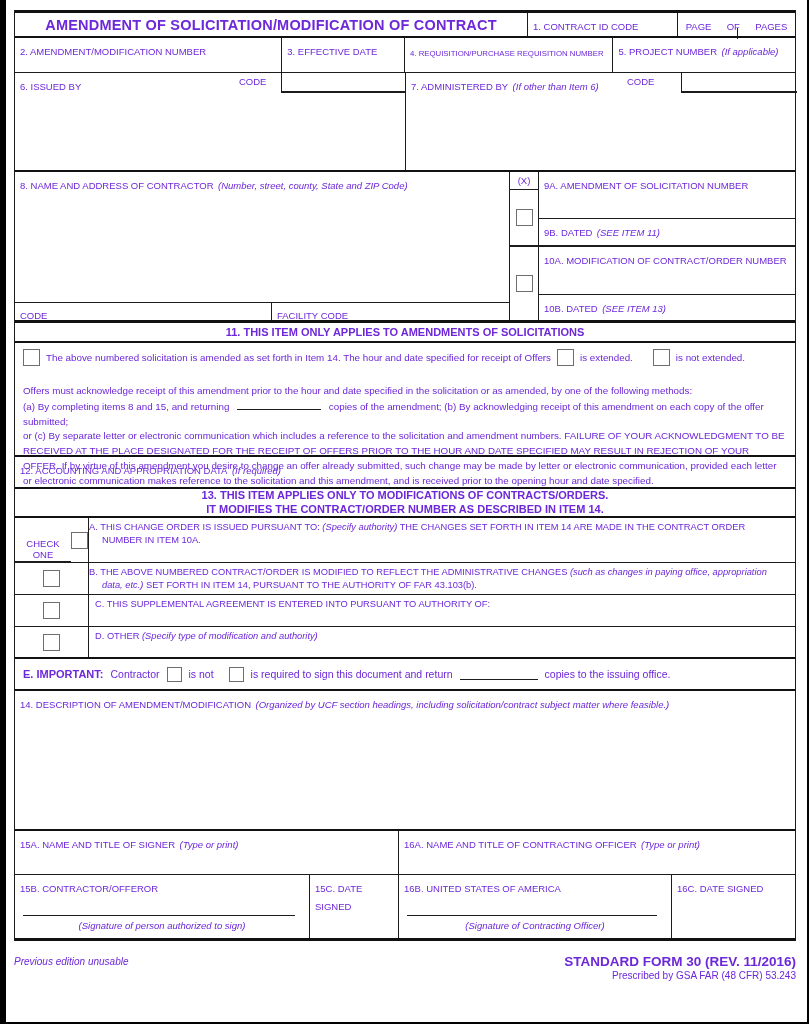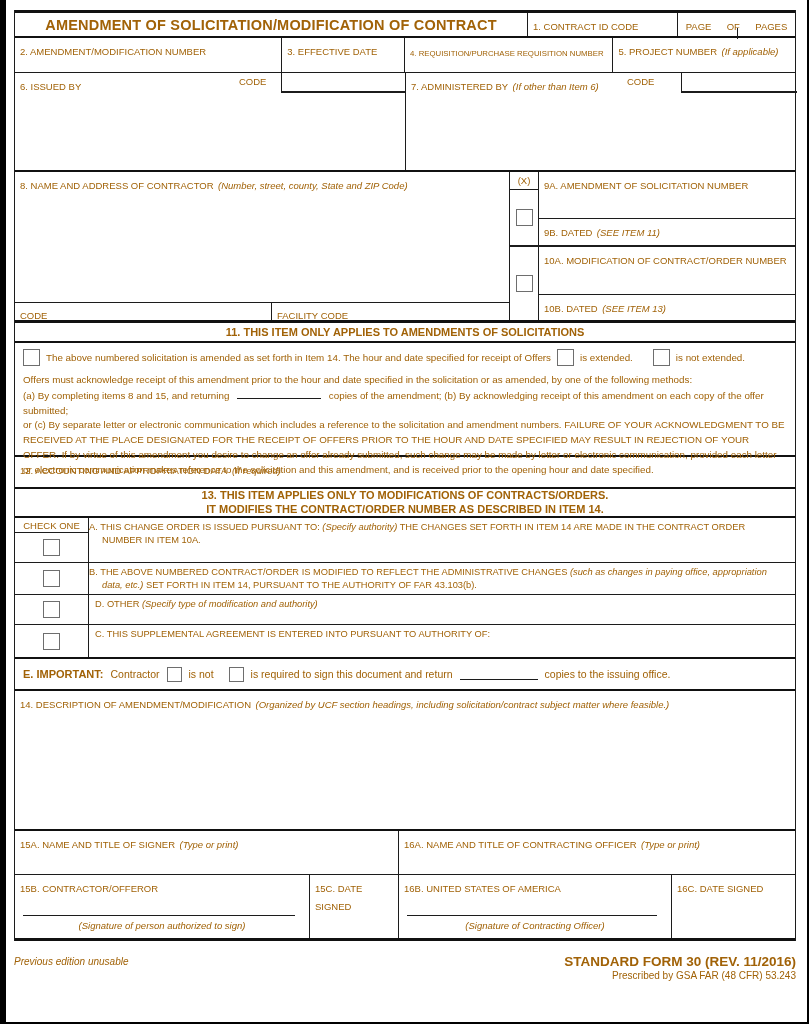--- a/index.html
+++ b/index.html
@@ -1,19 +1,19 @@
 <!DOCTYPE html>
 <html><head>
 <meta charset="utf-8">
 <style>
   * { box-sizing: border-box; margin: 0; padding: 0; }
   html,body { background:#ffffff; }
   .screen {
     position: relative; width: 809px; height: 1024px; background: #ffffff;
-    font-family: "Liberation Sans", sans-serif; color: #a16207; overflow: hidden;
+    font-family: "Liberation Sans", sans-serif; color: #6d28d9; overflow: hidden;
   }
   .edge-left  { position:absolute; left:0; top:0; width:6px; height:1024px; background:#000; }
   .edge-right { position:absolute; right:0; top:0; width:2px; height:1024px; background:#000; }
   .edge-bottom{ position:absolute; left:0; bottom:0; width:809px; height:2px; background:#000; }
 
   .form { position:absolute; left:14px; top:10px; width:782px;
           border-left:1px solid #1c1c1c; border-right:1px solid #1c1c1c; }
 
   .row { position:relative; display:flex; }
   .lab   { font-size:9.5px; }
@@ -63,41 +63,41 @@
   .s9a { height:47px; border-bottom:1px solid #1c1c1c; }
   .s9b { height:28px; border-bottom:2px solid #1c1c1c; }
   .s10a{ height:48px; border-bottom:1px solid #1c1c1c; }
   .s10b{ flex:1; }
 
   
   .h11 { height:23px; border-top:3px solid #111; border-bottom:2px solid #111;
          display:flex; align-items:center; justify-content:center;
          font-weight:bold; font-size:11px; }
   .b11 { height:112px; padding:6px 8px 0 8px; font-size:9.8px; }
-  .amend-line { display:flex; align-items:center; gap:6px; margin-bottom:7px; }
+  .amend-line { display:flex; align-items:center; gap:6px; margin-bottom:18px; }
   .b11 p { line-height:14.8px; }
 
   
   .cb { display:inline-block; width:17px; height:17px; border:1.5px solid #6e6e6e;
         background:#fff; flex:none; vertical-align:middle; }
   .cb-sm { width:15px; height:15px; }
   .blank { display:inline-block; height:11px; border-bottom:1px solid #1c1c1c; vertical-align:baseline; }
 
   
   .r12 { height:32px; border-top:2px solid #111; }
 
   
   .h13 { height:31px; border-top:2px solid #111; border-bottom:2px solid #111;
          display:flex; flex-direction:column; align-items:center; justify-content:center;
          font-weight:bold; font-size:11px; line-height:13.5px; }
   .t13 { border-bottom:2px solid #111; }
   .trow { display:flex; border-bottom:1.5px solid #1c1c1c; }
   .trow:last-child { border-bottom:none; }
   .tA { height:45px; } .tB { height:32px; } .tC { height:32px; } .tD { height:30px; }
-  .cell-check { width:74px; border-right:1px solid #1c1c1c; display:flex; flex-direction:column;
+  .cell-check { width:74px; border-right:1px solid #1c1c1c; display:flex; flex-direction:row;
                 align-items:flex-end; }
   .check-one { width:100%; text-align:center; font-size:9.5px; padding:2px 0 1px 0;
                border-bottom:1px solid #1c1c1c; }
   .cell-check .cb { margin:auto; }
   .cell-desc { flex:1; padding:3px 8px 0 6px; font-size:9.3px;
                line-height:12.5px; }
   .hangind { padding-left:13px; text-indent:-13px; }
 
   
   .rE { height:30px; display:flex; align-items:center; gap:7px; padding:0 8px; font-size:10.5px; }
@@ -263,35 +263,35 @@
       <div class="trow tB">
         <div class="cell-check">
           <span class="cb"></span>
         </div>
         <div class="cell-desc hangind">
           <span>B. THE ABOVE NUMBERED CONTRACT/ORDER IS MODIFIED TO REFLECT THE ADMINISTRATIVE CHANGES</span>
           <span class="note">(such as changes in paying office, appropriation data, etc.)</span>
           <span>SET FORTH IN ITEM 14, PURSUANT TO THE AUTHORITY OF FAR 43.103(b).</span>
         </div>
       </div>
+      <div class="trow tC">
+        <div class="cell-check">
+          <span class="cb"></span>
+        </div>
+        <div class="cell-desc">
+          <span>C. THIS SUPPLEMENTAL AGREEMENT IS ENTERED INTO PURSUANT TO AUTHORITY OF:</span>
+        </div>
+      </div>
       <div class="trow tD">
         <div class="cell-check">
           <span class="cb"></span>
         </div>
         <div class="cell-desc">
           <span>D. OTHER</span>
           <span class="note">(Specify type of modification and authority)</span>
-        </div>
-      </div>
-      <div class="trow tC">
-        <div class="cell-check">
-          <span class="cb"></span>
-        </div>
-        <div class="cell-desc">
-          <span>C. THIS SUPPLEMENTAL AGREEMENT IS ENTERED INTO PURSUANT TO AUTHORITY OF:</span>
         </div>
       </div>
     </div>
 
     <div class="rE">
       <b>E. IMPORTANT:</b>
       <span>Contractor</span>
       <span class="cb cb-sm"></span>
       <span>is not</span>
       <span class="cb cb-sm" style="margin-left:8px"></span>

